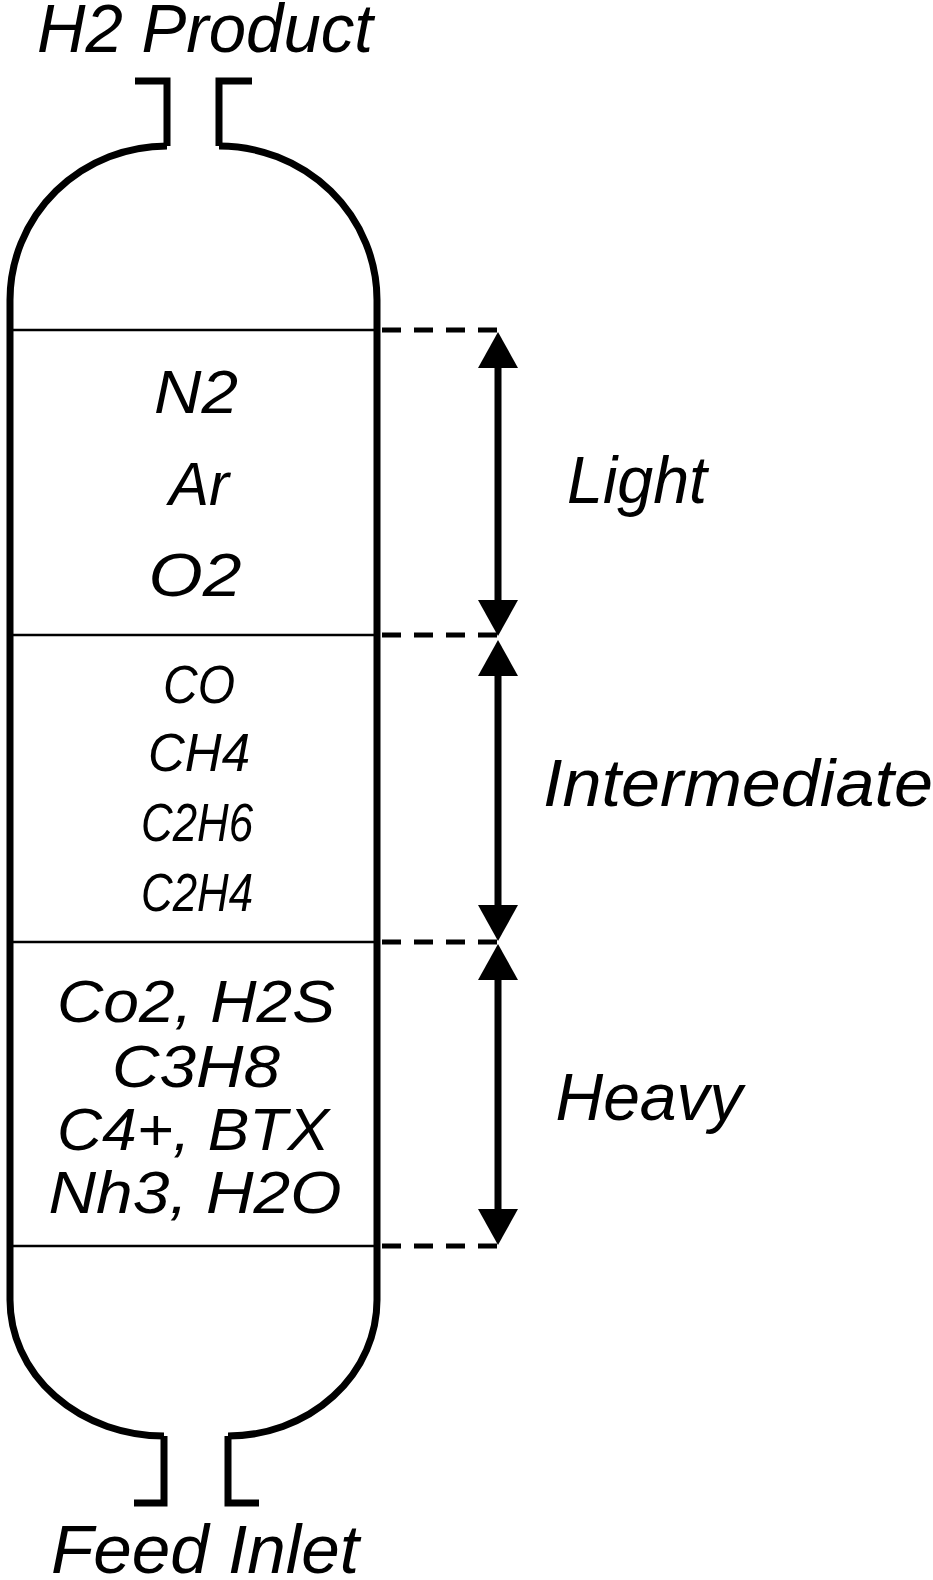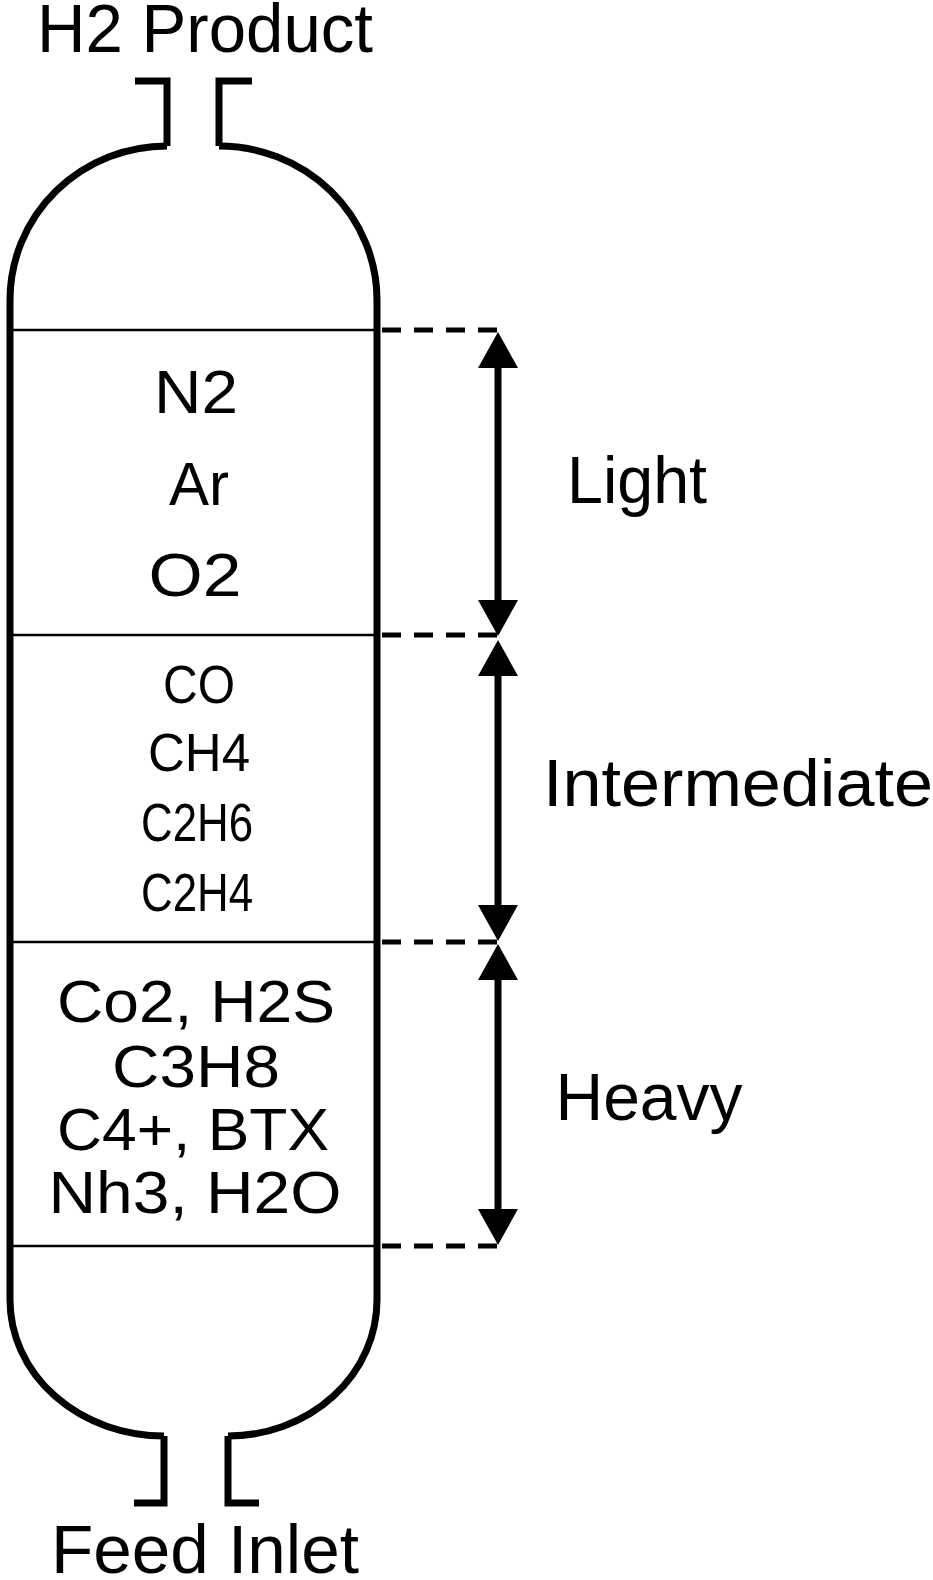--- a/index.html
+++ b/index.html
@@ -1,18 +1,18 @@
 <!DOCTYPE html>
 <html style="--line: #000000; --text: #000000; --bg: #ffffff;"><head>
 <meta charset="utf-8">
 <style>
   :root { --line:#000000; --text:#000000; --bg:#ffffff; }
   * { box-sizing: border-box; }
   html,body { margin:0; padding:0; background:var(--bg); }
-  .canvas { position:relative; width:933px; height:1580px; background:var(--bg); overflow:hidden; }
+  .canvas { position:relative; width:933px; height:1580px; background:var(--bg); overflow:hidden;font-style:italic; }
   svg { display:block; }
   svg text {
     font-family:"Liberation Sans", sans-serif;
     fill:var(--text);
     text-anchor:middle;
     font-weight:400;
   }
   .shape { stroke:var(--line); fill:none; stroke-width:7; stroke-linecap:butt; stroke-linejoin:miter; }
   .thin  { stroke:var(--line); fill:none; stroke-width:2.5; }
   .dash  { stroke:var(--line); fill:none; stroke-width:5; stroke-dasharray:19 13; }

